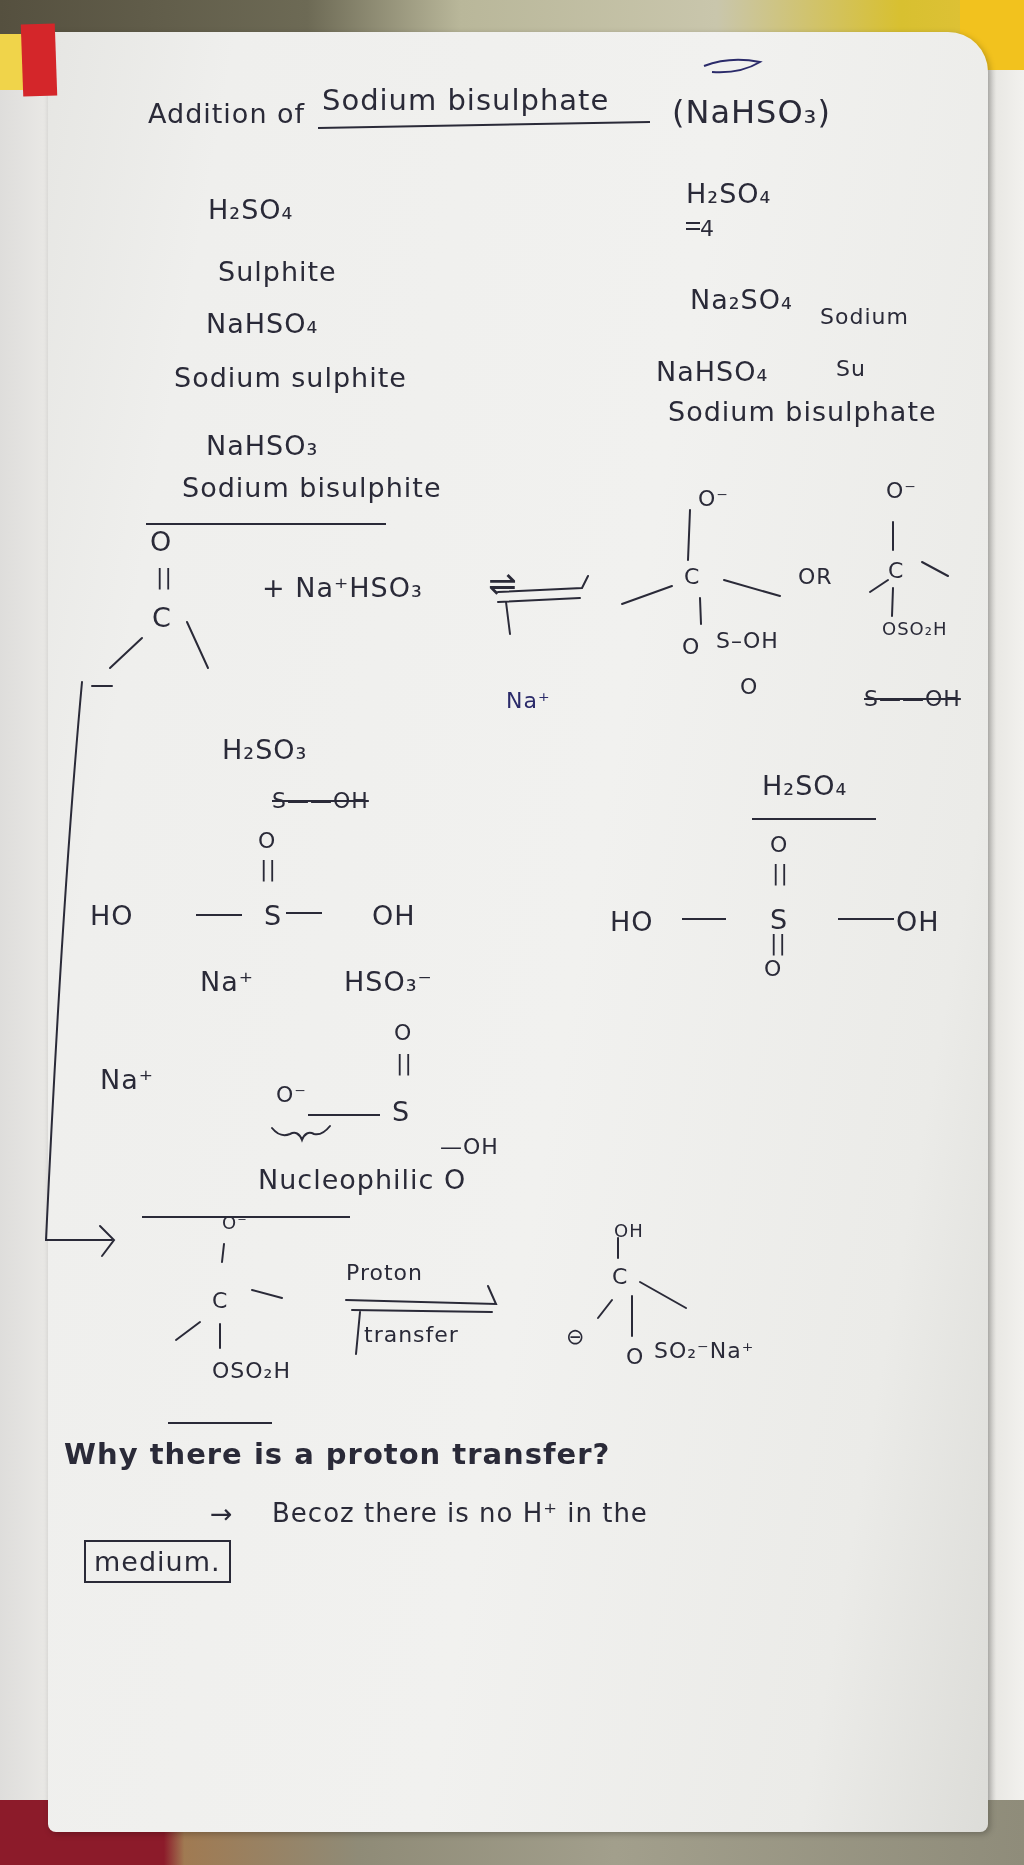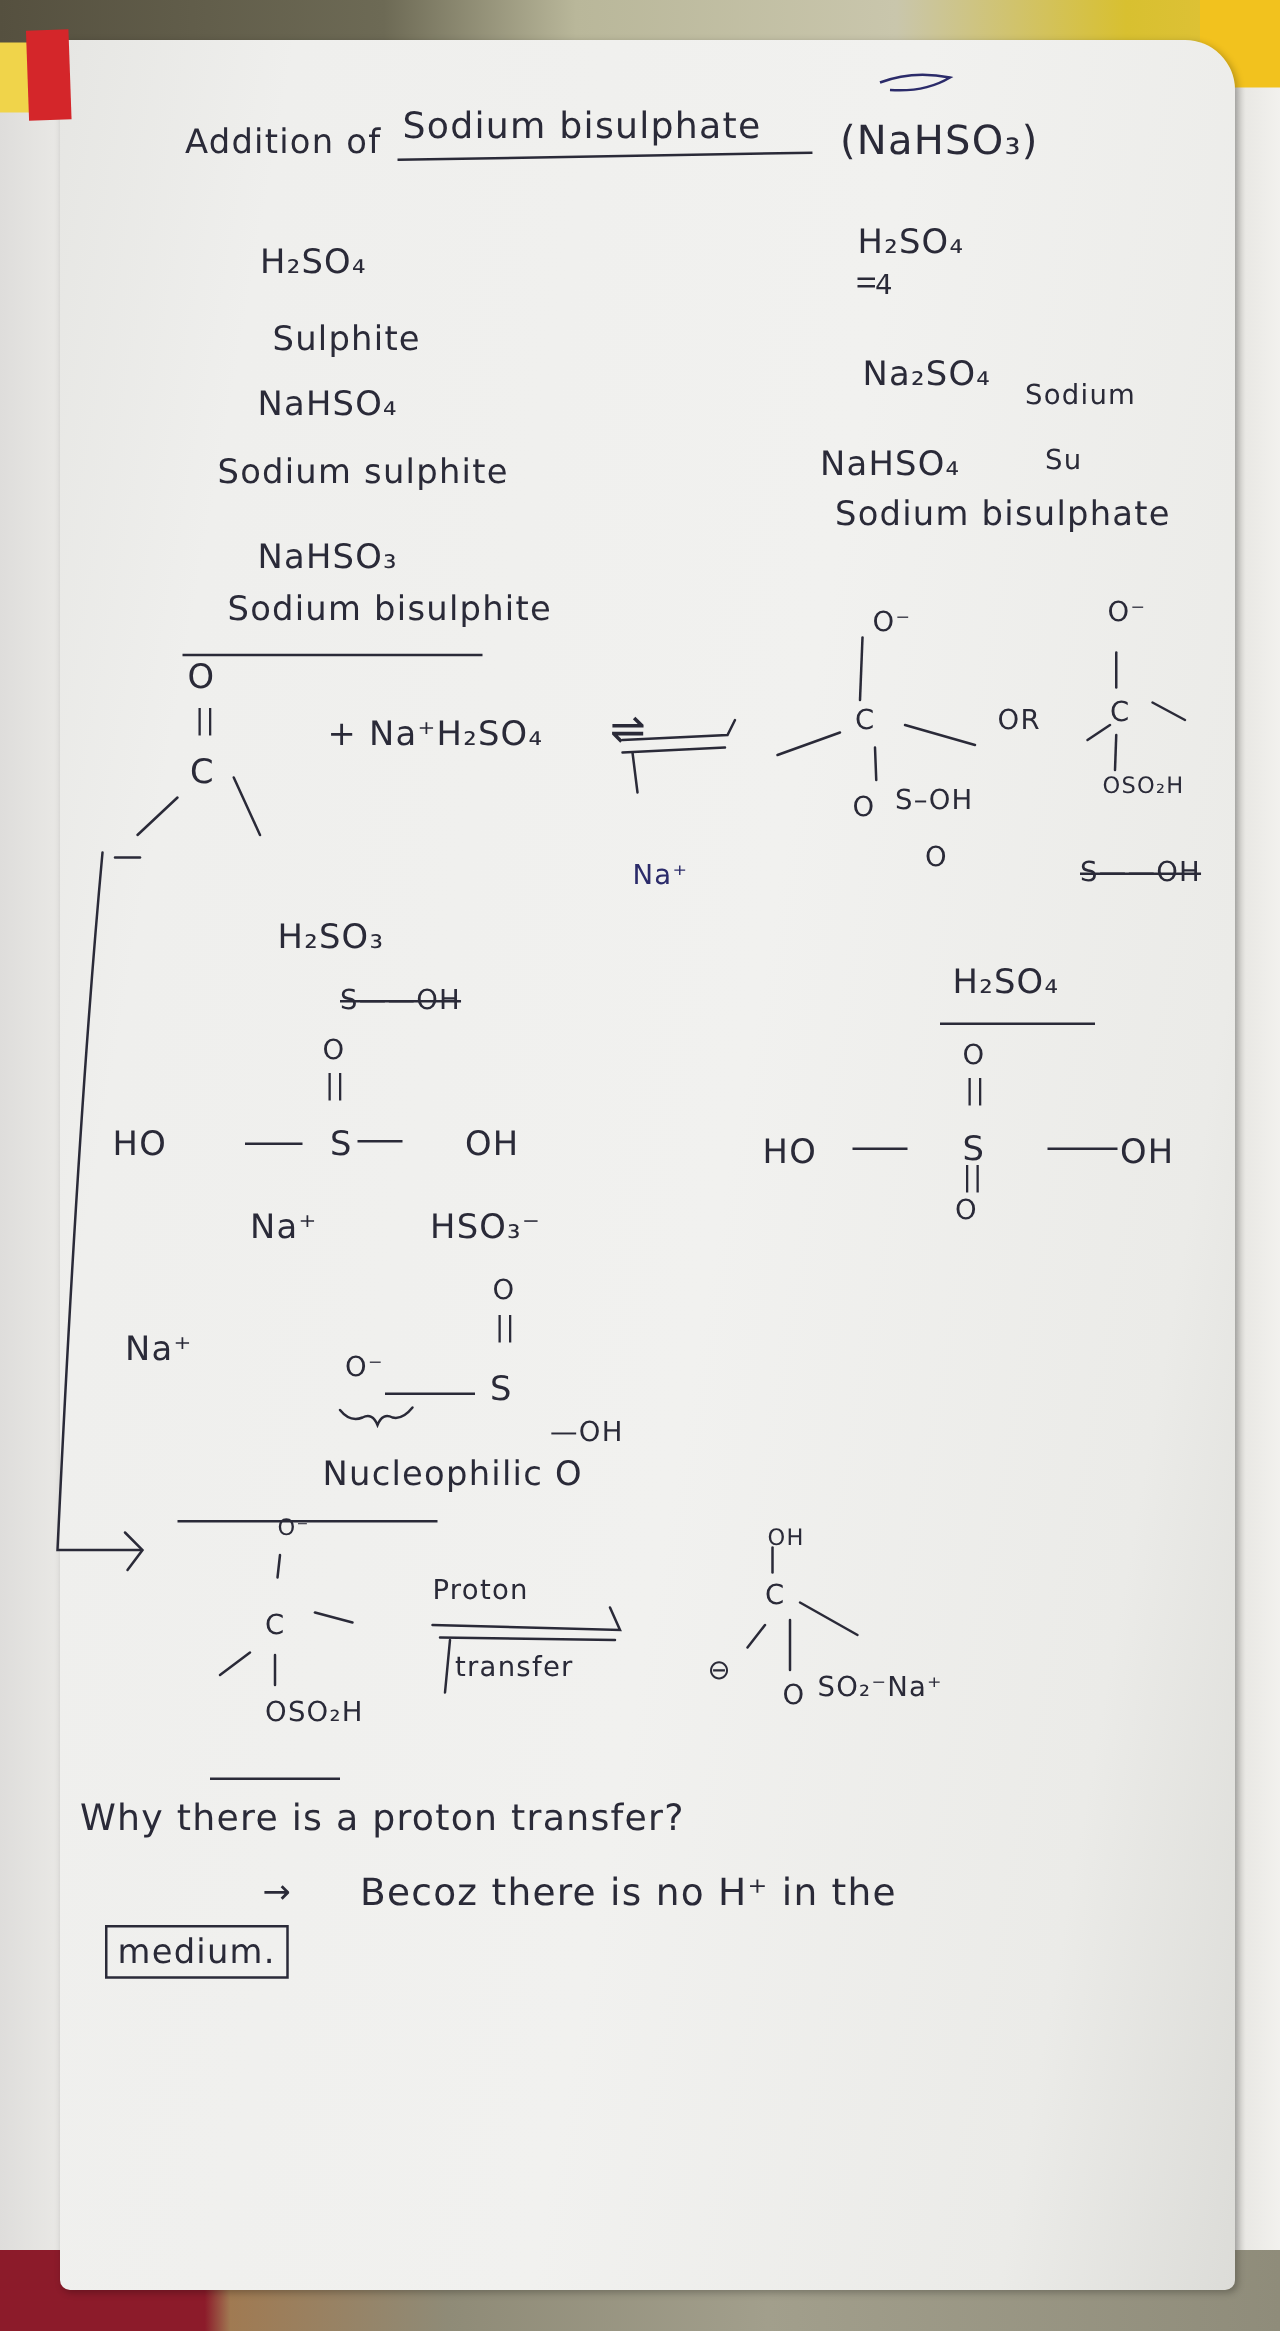--- a/index.html
+++ b/index.html
@@ -87,21 +87,21 @@
 <div class="ink-line" style="left:686px;top:228px;width:14px;"></div>
 <div class="hw" style="left:690px;top:262px;margin-top:24px;">Na₂SO₄</div>
 <div class="hw sm" style="left:820px;top:306px;">Sodium</div>
 <div class="hw" style="left:656px;top:358px;">NaHSO₄</div>
 <div class="hw sm" style="left:836px;top:358px;">Su</div>
 <div class="hw" style="left:668px;top:398px;">Sodium bisulphate</div>
 
 <div class="hw" style="left:150px;top:528px;">O</div>
 <div class="hw sm" style="left:156px;top:566px;">||</div>
 <div class="hw" style="left:152px;top:604px;">C</div>
-<div class="hw" style="left:262px;top:574px;">+ Na⁺H₂SO₄</div>
+<div class="hw" style="left:262px;top:574px;">+ Na⁺HSO₃</div>
 <div class="hw" style="left:488px;top:566px;font-size:34px;">⇌</div>
 <div class="hw blue sm" style="left:506px;top:690px;">Na⁺</div>
 
 <div class="hw sm" style="left:698px;top:488px;">O⁻</div>
 <div class="hw sm" style="left:684px;top:566px;">C</div>
 <div class="hw sm" style="left:798px;top:566px;">OR</div>
 <div class="hw sm" style="left:682px;top:636px;">O</div>
 <div class="hw sm" style="left:716px;top:630px;">S–OH</div>
 <div class="hw sm" style="left:740px;top:676px;">O</div>
 
@@ -150,23 +150,23 @@
 <div class="ink-line" style="left:168px;top:1422px;width:104px;"></div>
 <div class="hw sm" style="left:346px;top:1262px;">Proton</div>
 <div class="hw sm" style="left:364px;top:1324px;">transfer</div>
 
 <div class="hw xs" style="left:614px;top:1222px;">OH</div>
 <div class="hw sm" style="left:612px;top:1266px;">C</div>
 <div class="hw sm" style="left:566px;top:1326px;">⊖</div>
 <div class="hw sm" style="left:626px;top:1346px;">O</div>
 <div class="hw sm" style="left:654px;top:1340px;">SO₂⁻Na⁺</div>
 
-<div class="hw" style="left:64px;top:1440px;font-size:29px;">Why there is a proton transfer?</div>
+<div class="hw" style="left:64px;top:1440px;font-size:29px;font-weight:bold;">Why there is a proton transfer?</div>
 <div class="hw" style="left:210px;top:1500px;">→</div>
-<div class="hw" style="left:288px;top:1500px;font-size:30px;">Becoz there is no H⁺ in the</div>
+<div class="hw" style="left:272px;top:1500px;font-size:26px;">Becoz there is no H⁺ in the</div>
 <div class="hw boxed" style="left:84px;top:1540px;font-size:27px;">medium.</div>
 
 <svg class="overlay" width="1024" height="1865">
   <g stroke="#2a2a38" stroke-width="2" fill="none" stroke-linecap="round">
 
     <path d="M142 638 L110 668"></path>
     <path d="M187 622 L208 668"></path>
     <path d="M92 686 L112 686"></path>
 
     <path d="M498 592 L582 588 L588 576"></path>

